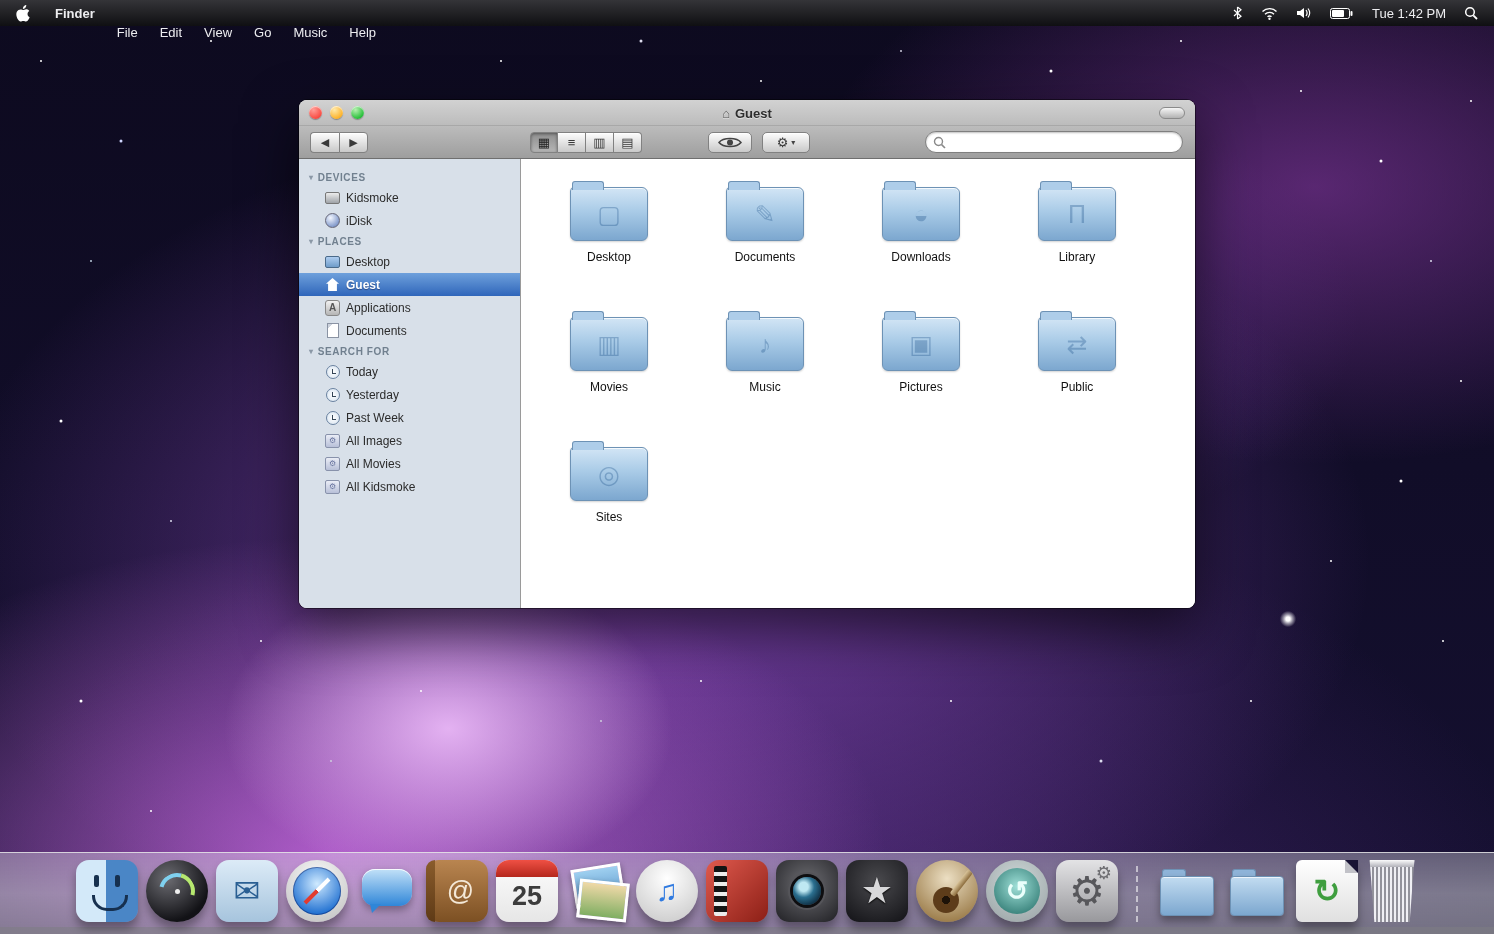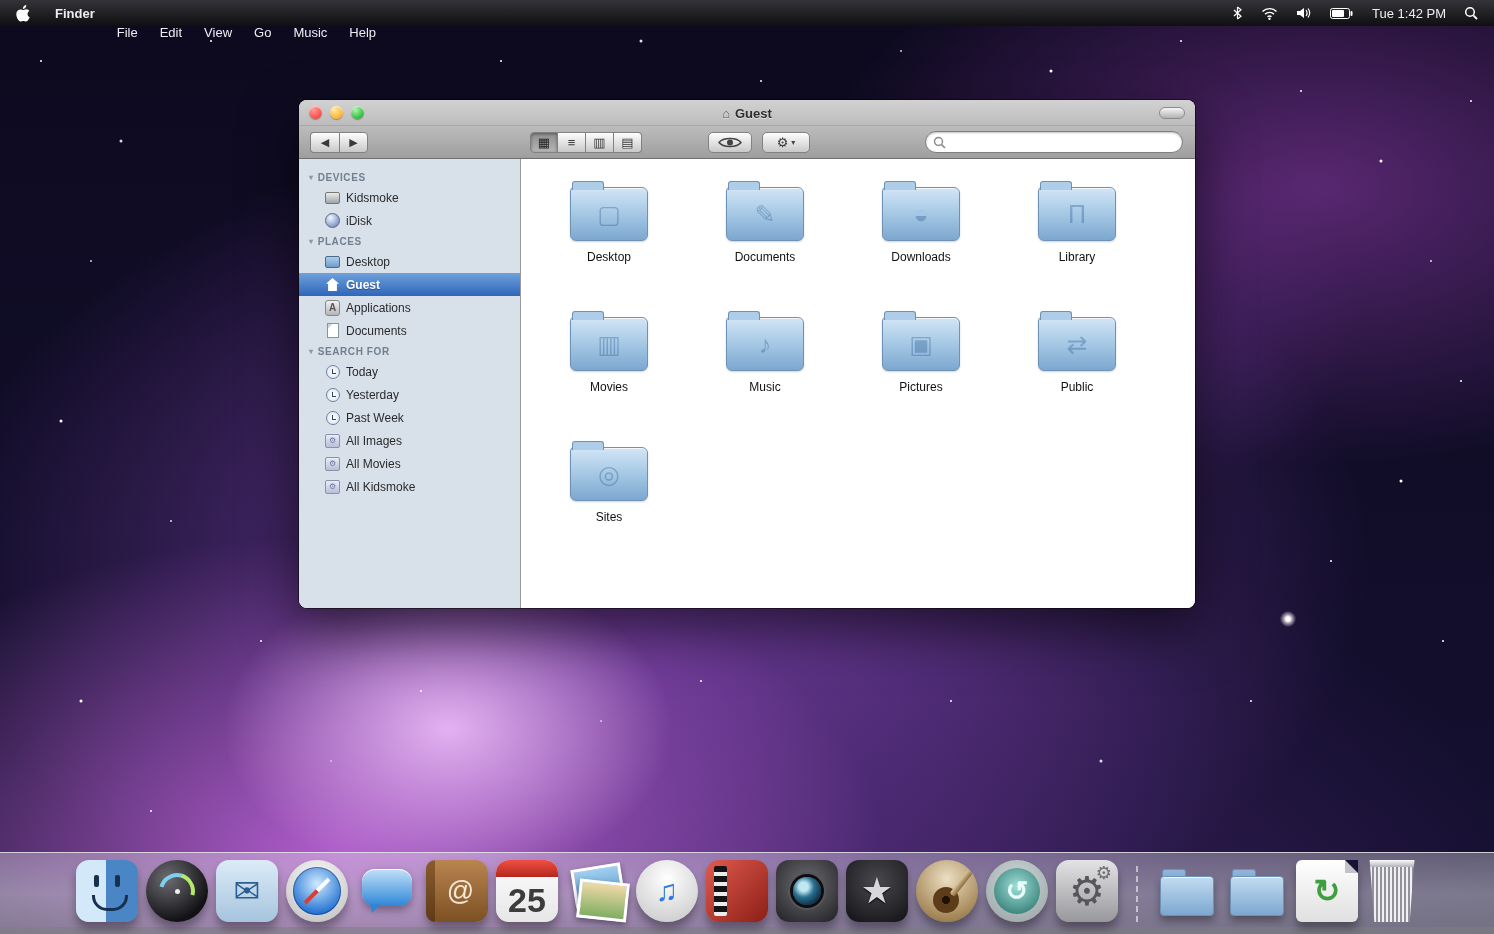--- a/index.html
+++ b/index.html
@@ -195,21 +195,21 @@
   .di-address-book { background:linear-gradient(#b98550,#7c5023); }
   .di-address-book::before { content:""; position:absolute; left:0; top:0; bottom:0; width:9px;
     border-radius:13px 0 0 13px; background:linear-gradient(#8a5c2c,#5e3a16); }
   .di-address-book::after { content:"@"; position:absolute; inset:0; display:flex; align-items:center;
     justify-content:center; padding-left:7px; font-size:27px; color:#f4e9d8; }
 
   .di-ical { background:linear-gradient(#fdfdfd,#e6e6e6); }
   .di-ical::before { content:""; position:absolute; top:0; left:0; right:0; height:17px;
     border-radius:13px 13px 0 0; background:linear-gradient(#ef5044,#b5271c); }
   .ical-day { position:absolute; left:0; right:0; top:21px; text-align:center;
-    font-size:34px; font-weight:bold; color:#3c3c3c; }
+    font-size:27px; font-weight:bold; color:#3c3c3c; }
 
   .di-preview { background:none; box-shadow:none; }
   .di-preview::before { content:""; position:absolute; left:7px; top:6px; width:44px; height:33px;
     background:linear-gradient(#9fd0f0,#5a94c9); border:3px solid #fff; transform:rotate(-9deg);
     box-shadow:0 3px 6px rgba(0,0,0,.4); }
   .di-preview::after { content:""; position:absolute; left:12px; top:21px; width:44px; height:33px;
     background:linear-gradient(#f0d9a8,#7fae62); border:3px solid #fff; transform:rotate(6deg);
     box-shadow:0 3px 6px rgba(0,0,0,.4); }
 
   .di-itunes { border-radius:50%; background:radial-gradient(circle at 50% 30%, #fff, #c5c5c5); }

